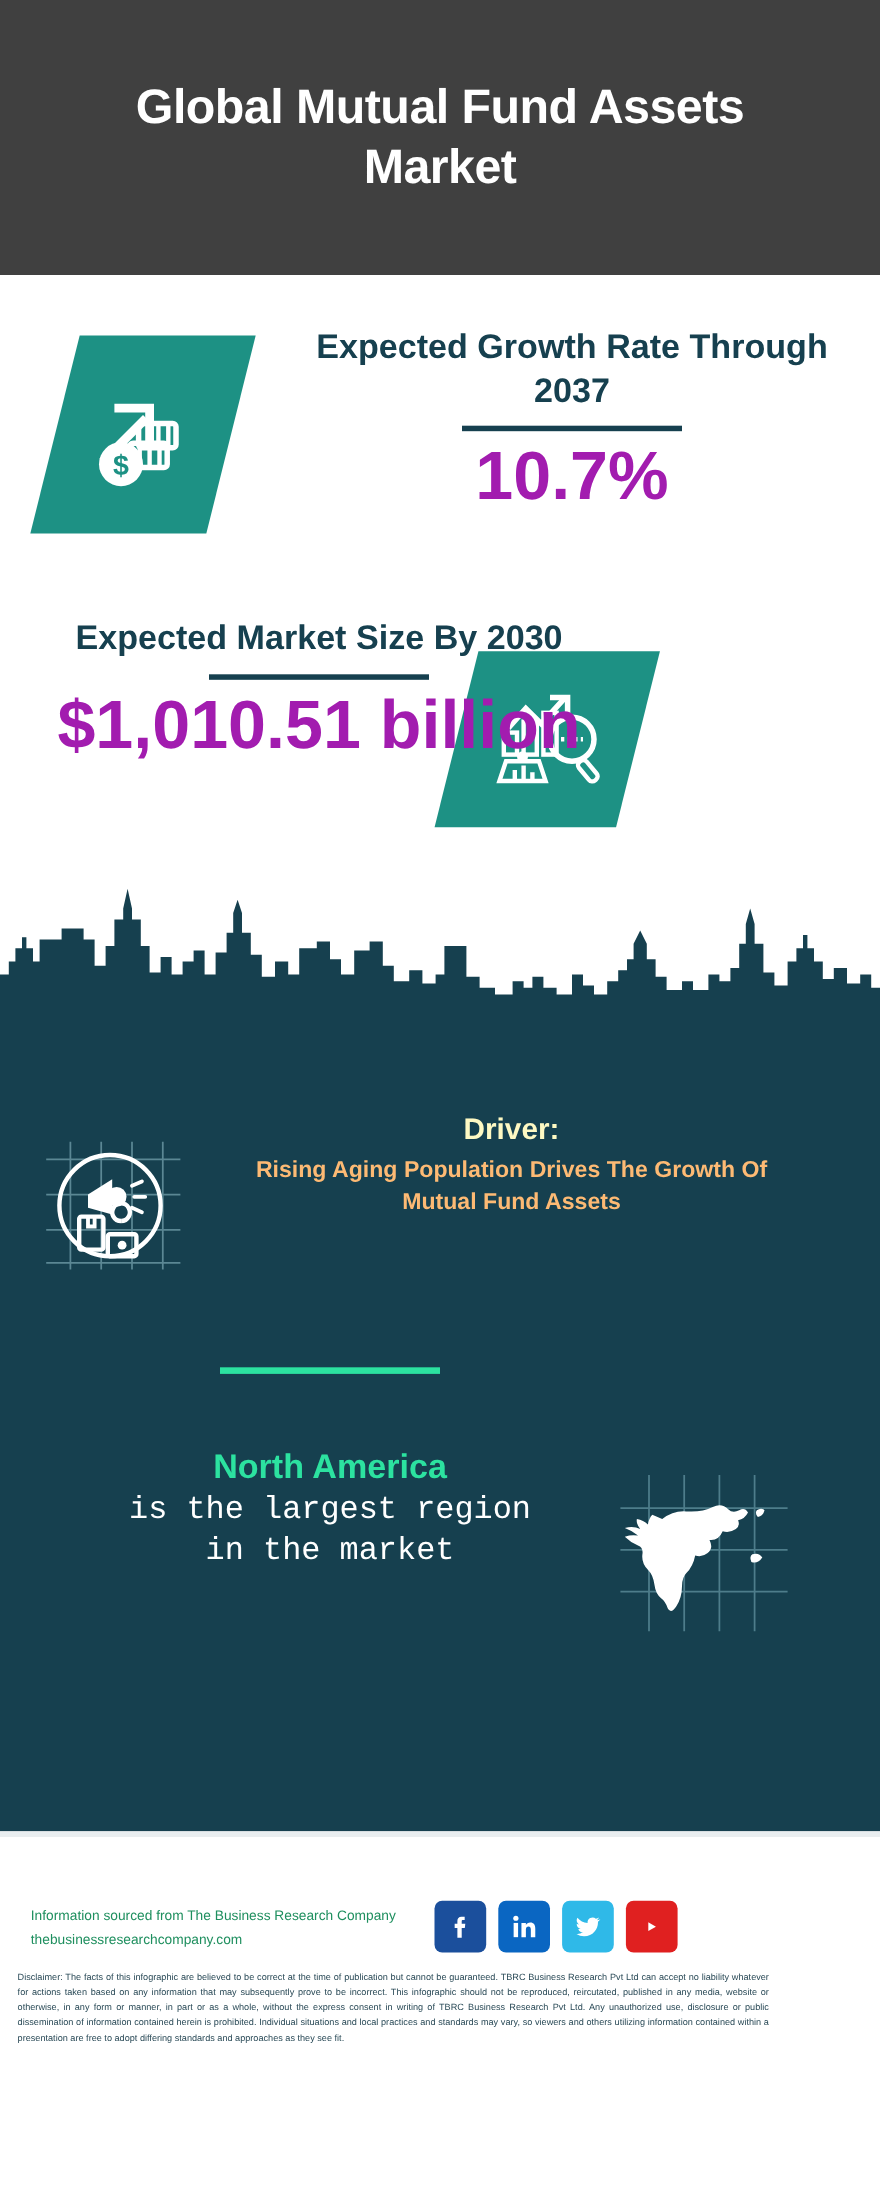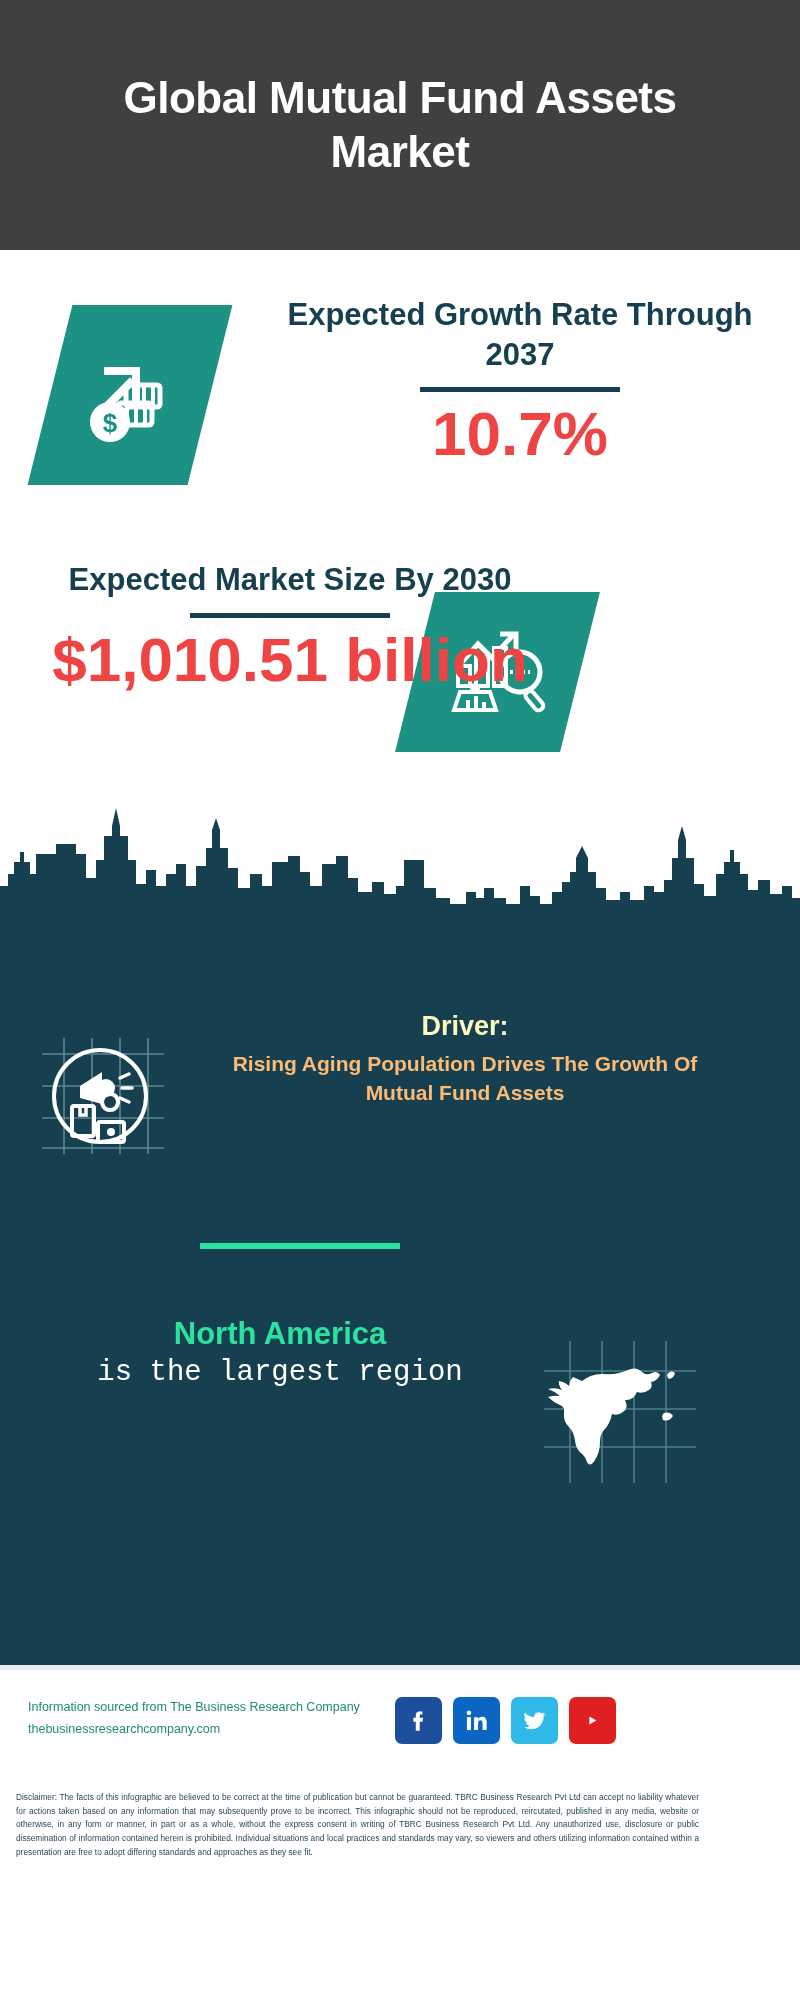--- a/index.html
+++ b/index.html
@@ -42,21 +42,21 @@
   .icon1 { left:50px; top:10px; width:160px; height:180px; }
 
   .stat1-text { position:absolute; left:270px; top:0px; width:500px; text-align:center; }
   .stat-label {
     color:#16404f; font-size:31px; font-weight:bold; line-height:1.28;
   }
   .rule-dark {
     width:200px; height:5px; background:#16404f; margin:13px auto 8px auto;
   }
   .stat-value {
-    color:#ef4444; font-size:62px; font-weight:bold; line-height:1.1;
+    color:#a21caf; font-size:62px; font-weight:bold; line-height:1.1;
   }
 
   
   .stat2 { position:absolute; left:0; top:310px; width:800px; height:300px; }
   .icon2 { left:415px; top:32px; width:165px; height:160px; }
   .stat2-text { position:absolute; left:30px; top:0px; width:520px; text-align:center; }
 
   
   .dark-section {
     position:absolute; left:0; top:905px; width:800px; height:760px;
@@ -85,42 +85,42 @@
   }
 
   .mint-rule {
     position:absolute; left:200px; top:338px;
     width:200px; height:6px; background:#2ce2a0;
   }
 
   
   .region-row {
     position:absolute; left:0; top:410px; width:800px;
-    display:flex; align-items:flex-start;
+    display:flex; align-items:flex-start;justify-content:flex-end;
   }
   .region-text { width:540px; text-align:center; padding-left:20px; }
   .region-name {
     color:#2ce2a0; font-size:31px; font-weight:bold; line-height:1.25;
   }
   .region-sub {
     color:#ffffff; font-size:29px; font-weight:normal; line-height:1.3;font-family:Liberation Mono, monospace;
   }
   .region-map-wrap { width:240px; display:flex; justify-content:flex-start; padding-top:22px; }
 
   
   .footer {
     position:absolute; left:0; top:1665px; width:800px; height:335px;
     background:#ffffff;
   }
   .footer-bar {
     position:absolute; left:0; top:0; width:800px; height:5px; background:#e9eef0;
   }
   .footer-main {
     position:absolute; left:0; top:32px; width:800px; height:78px;
-    display:flex; align-items:flex-start;
+    display:flex; align-items:flex-end;
   }
   .footer-src { padding-left:28px; width:395px; }
   .footer-src div {
     color:#1f8f5f; font-size:12.5px; line-height:1.75;
   }
   .social-row { display:flex; gap:11px; align-items:center; }
   .social {
     width:47px; height:47px; border-radius:7px;
     display:flex; align-items:center; justify-content:center;
   }
@@ -221,20 +221,21 @@
         <div class="driver-body">Rising Aging Population Drives The Growth Of Mutual Fund Assets</div>
       </div>
     </div>
 
     <div class="mint-rule"></div>
 
     <div class="region-row">
       <div class="region-text">
         <div class="region-name">North America</div>
         <div class="region-sub">is the largest region</div>
+        <div class="region-sub">in the market</div>
       </div>
       <div class="region-map-wrap">
         <svg width="160" height="150" viewBox="0 0 160 150" fill="none">
           <g stroke="#4e7d8b" stroke-width="1.6">
             <path d="M4 34 H156 M4 72 H156 M4 110 H156"></path>
             <path d="M30 4 V146 M62 4 V146 M94 4 V146 M126 4 V146"></path>
           </g>
           <path fill="#ffffff" d="M42 44 q10 -8 22 -7 q14 1 24 -4 q8 -4 14 2 q4 4 10 1 q5 -3 8 2 q-3 6 -9 7 q2 5 -2 8 q-6 4 -12 2 q-4 9 -12 8 q4 8 -2 12 q-5 4 -11 2 q-2 10 -8 16 q-4 4 -4 12 q0 10 -5 18 q-5 8 -8 2 q-2 -6 -6 -9 q-5 -4 -6 -12 q-1 -9 -6 -14 q-6 -6 -5 -14 q1 -6 -4 -8 q-7 -3 -12 -8 q6 -2 12 -1 q-6 -5 -12 -7 q8 -2 14 1 q-4 -5 -3 -9 q6 1 10 5 q1 -6 4 -9 z"></path>
           <path fill="#ffffff" d="M128 36 q4 -3 7 0 q-1 5 -6 6 q-3 -3 -1 -6 z"></path>
           <path fill="#ffffff" d="M124 76 q6 -2 9 3 q-4 6 -10 4 q-2 -5 1 -7 z"></path>

